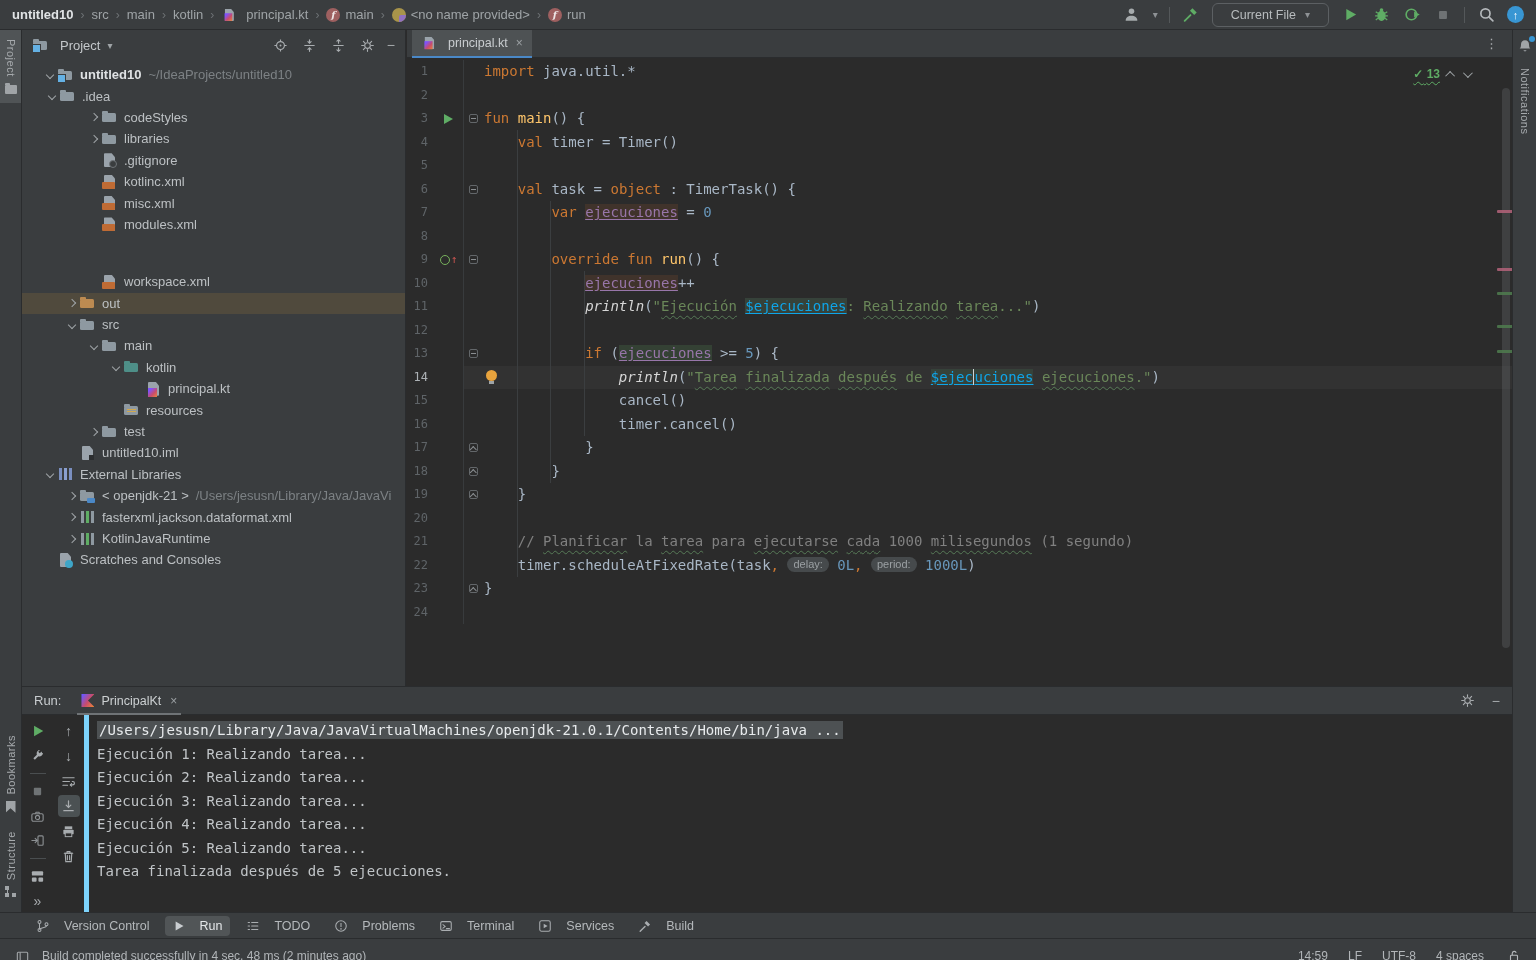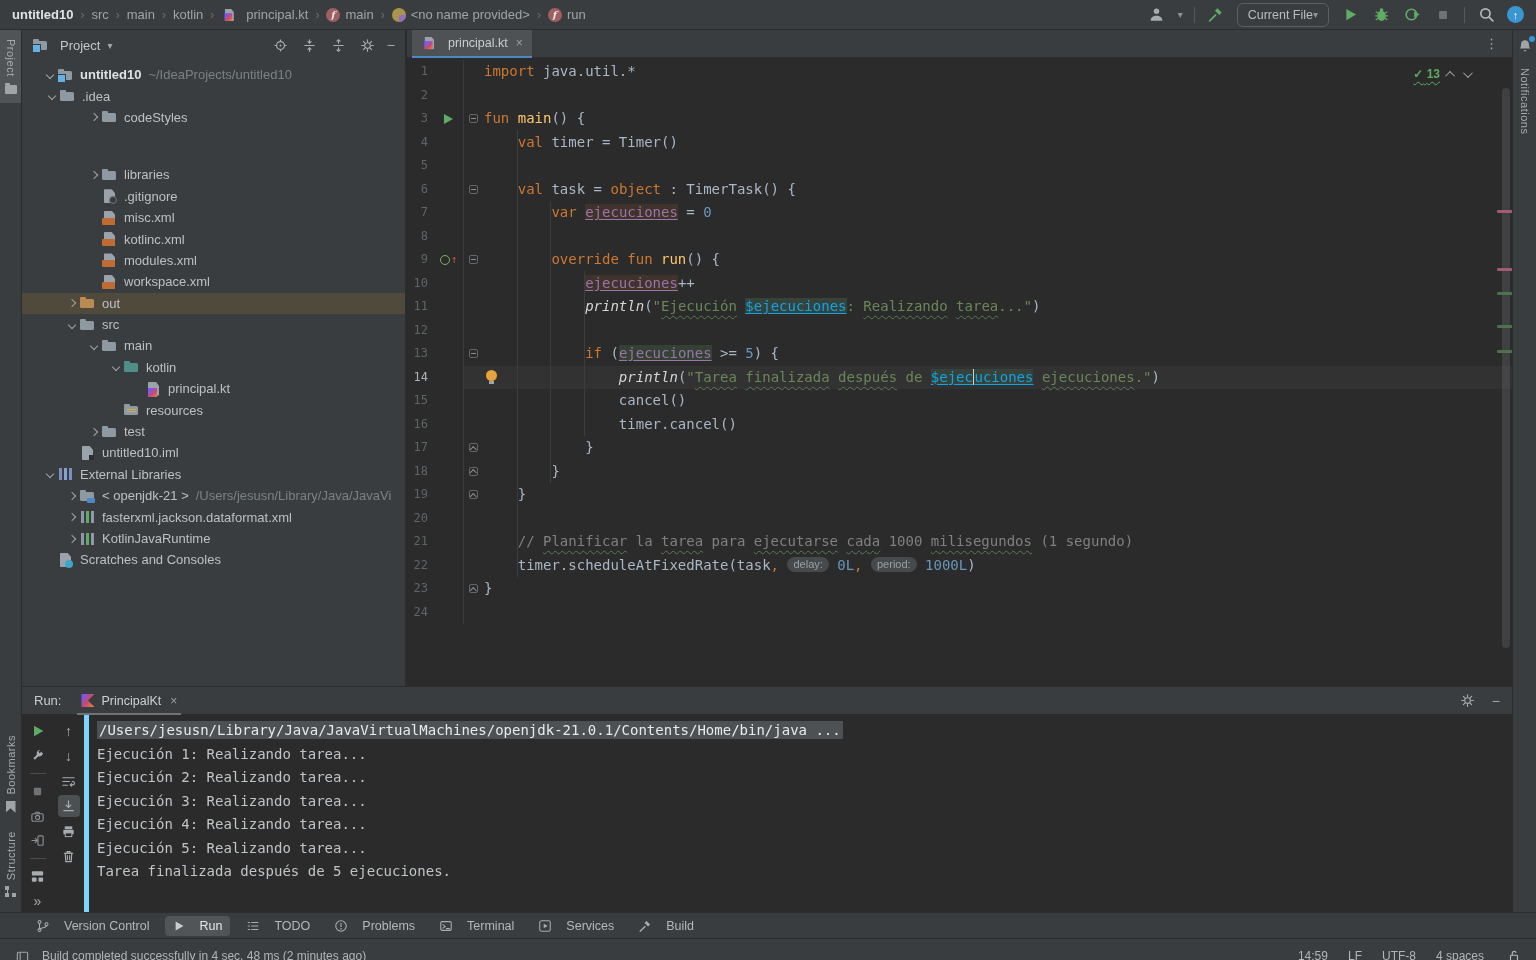--- a/index.html
+++ b/index.html
@@ -13,21 +13,21 @@
   .bc-item{display:flex;align-items:center;gap:5px}
   .bc-item.bold{color:#e0e3e5;font-weight:bold}
   .bc-sep{color:#6d7174;font-size:12px}
   .bci{display:inline-block;flex:none}
   .bc-f{width:14px;height:14px;border-radius:50%;background:#9e6060;color:#eee6e6;
     font:italic bold 10px "DejaVu Serif",serif;text-align:center;line-height:14px}
   .bc-o{width:14px;height:14px;border-radius:50%;background:#a8944a;position:relative;overflow:hidden}
   .bc-o::after{content:"";position:absolute;right:0;bottom:0;width:7px;height:7px;background:#9070c0;border-radius:2px 0 0 0}
   .tb-right{margin-left:auto;display:flex;align-items:center;gap:11px}
   .tb-sep{width:1px;height:16px;background:#54585a}
-  .cf-btn{display:flex;align-items:center;height:22px;padding:0 10px;border:1px solid #5c6063;
+  .cf-btn{display:flex;align-items:center;gap:9px;height:22px;padding:0 18px;border:1px solid #5c6063;
     border-radius:6px;color:#b8bcbe;font-size:12.5px}
   .cf-caret{color:#8e9295;font-size:10px}
   .icon-btn{display:flex;align-items:center;justify-content:center;width:20px;height:20px}
   .upd{width:17px;height:17px;border-radius:50%;background:#3896d3;display:flex;align-items:center;justify-content:center;
     color:#fff;font-size:11px;font-weight:bold}
 
   
   .left-strip{position:absolute;left:0;top:30px;width:22px;height:882px;background:#3a3d3f;
     border-right:1px solid #2a2c2e;display:flex;flex-direction:column;align-items:center;box-sizing:border-box}
   .strip-tab{display:flex;flex-direction:column;align-items:center;gap:6px;padding:9px 0;width:100%}
@@ -345,56 +345,56 @@
         <span class="ti ti-folder fo"><i></i></span>
         <span class="lbl">.idea</span>
       </div>
       <div class="row" style="padding-left: 64px;">
         <span class="chev">
           <i class="r"></i>
         </span>
         <span class="ti ti-folder fo"><i></i></span>
         <span class="lbl">codeStyles</span>
       </div>
-      <div class="row" style="padding-left: 64px; margin-top: 36px;">
+      <div class="row" style="padding-left: 64px;">
         <span class="chev">
           <i class="r"></i>
         </span>
         <span class="ti ti-folder fo"><i></i></span>
         <span class="lbl">libraries</span>
       </div>
       <div class="row" style="padding-left: 64px;">
         <span class="chev"></span>
         <span class="ti ti-git doc">
           <i></i>
         </span>
         <span class="lbl">.gitignore</span>
       </div>
       <div class="row" style="padding-left: 64px;">
         <span class="chev"></span>
         <span class="ti ti-xml doc">
           <i></i>
         </span>
+        <span class="lbl">kotlinc.xml</span>
+      </div>
+      <div class="row" style="padding-left: 64px;">
+        <span class="chev"></span>
+        <span class="ti ti-xml doc">
+          <i></i>
+        </span>
         <span class="lbl">misc.xml</span>
       </div>
       <div class="row" style="padding-left: 64px;">
         <span class="chev"></span>
         <span class="ti ti-xml doc">
           <i></i>
         </span>
-        <span class="lbl">kotlinc.xml</span>
-      </div>
-      <div class="row" style="padding-left: 64px;">
-        <span class="chev"></span>
-        <span class="ti ti-xml doc">
-          <i></i>
-        </span>
         <span class="lbl">modules.xml</span>
       </div>
-      <div class="row" style="padding-left: 64px;">
+      <div class="row" style="padding-left: 64px; margin-top: 36px;">
         <span class="chev"></span>
         <span class="ti ti-xml doc">
           <i></i>
         </span>
         <span class="lbl">workspace.xml</span>
       </div>
       <div class="row sel" style="padding-left: 42px;">
         <span class="chev">
           <i class="r"></i>
         </span>

